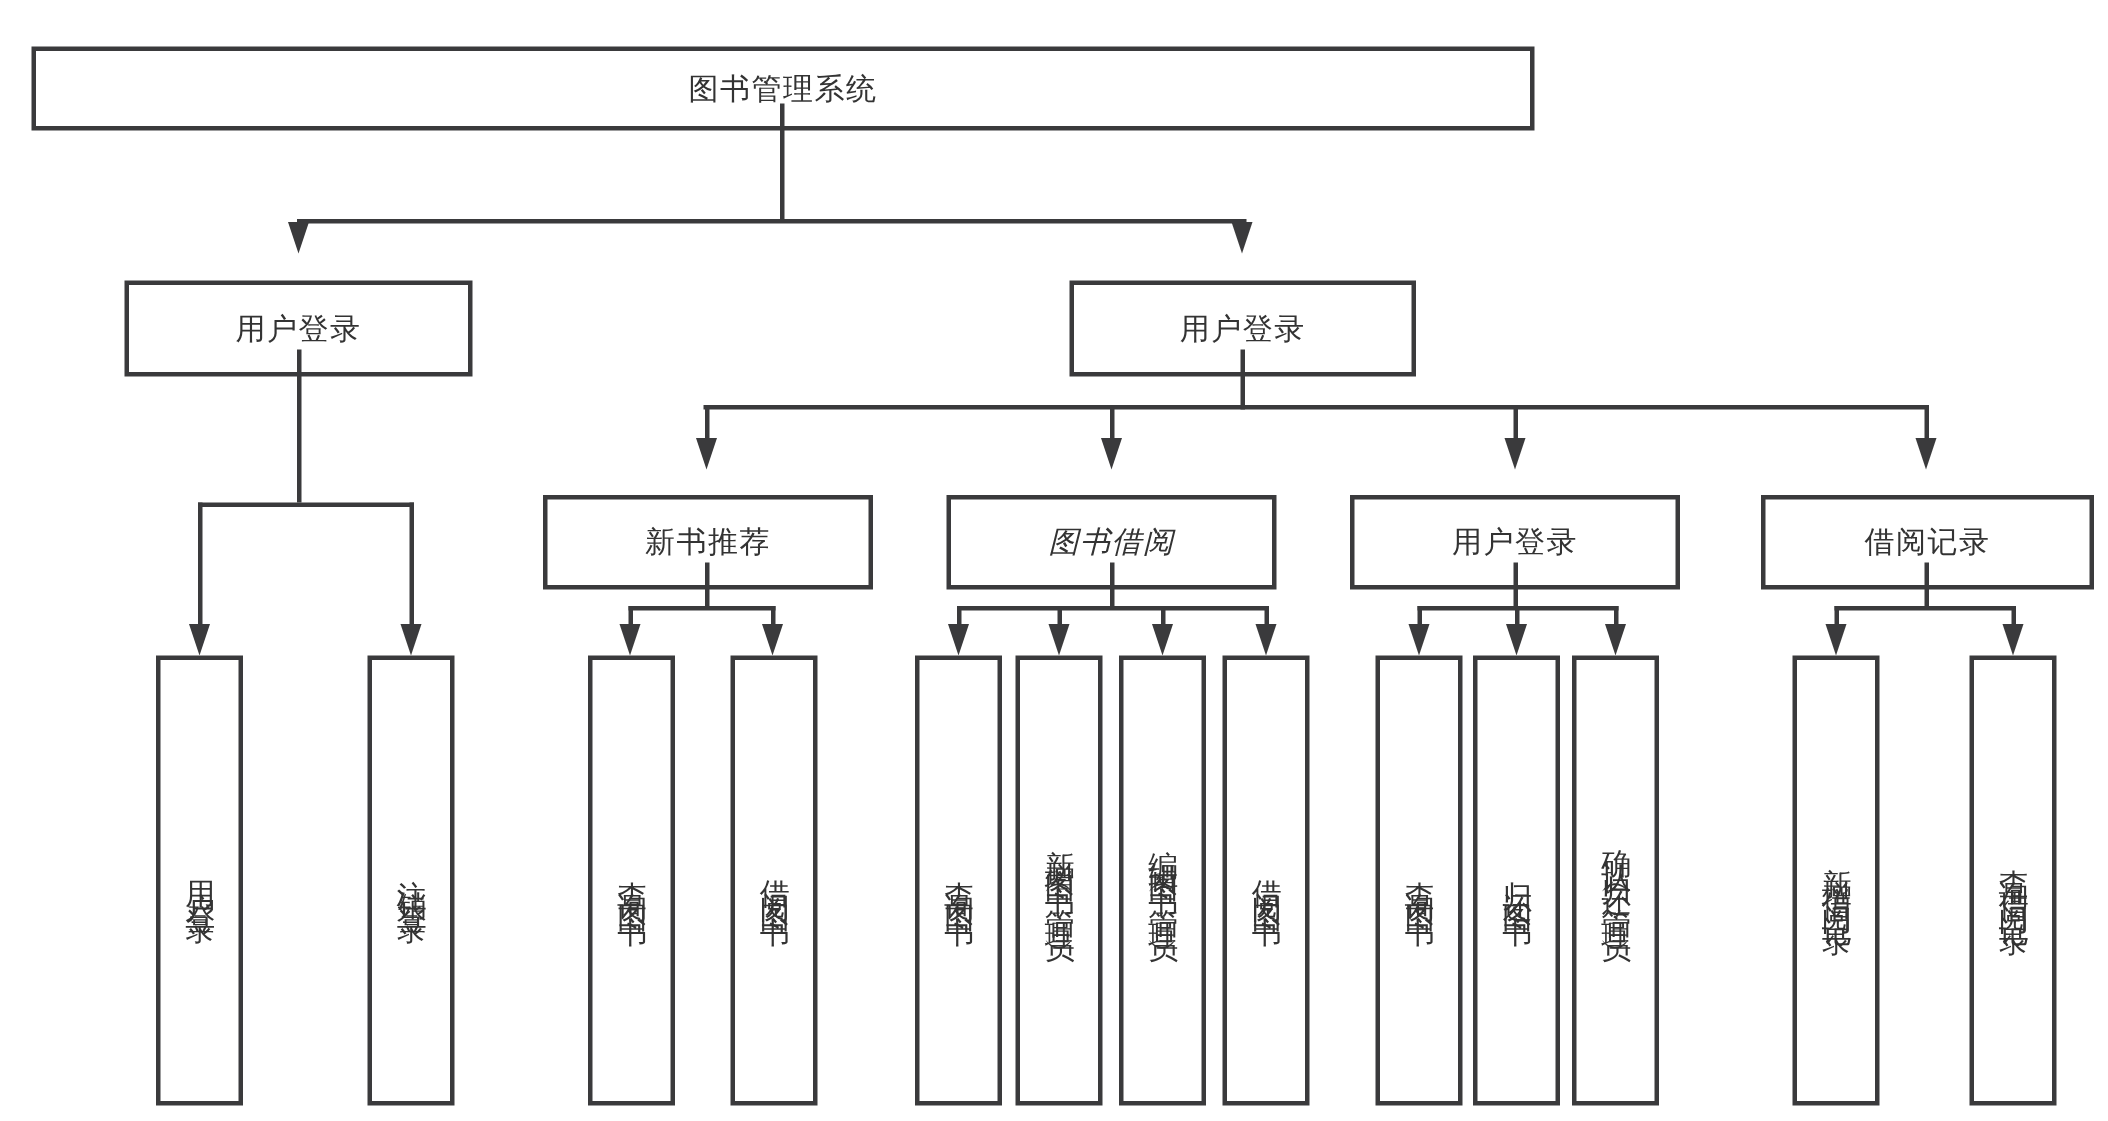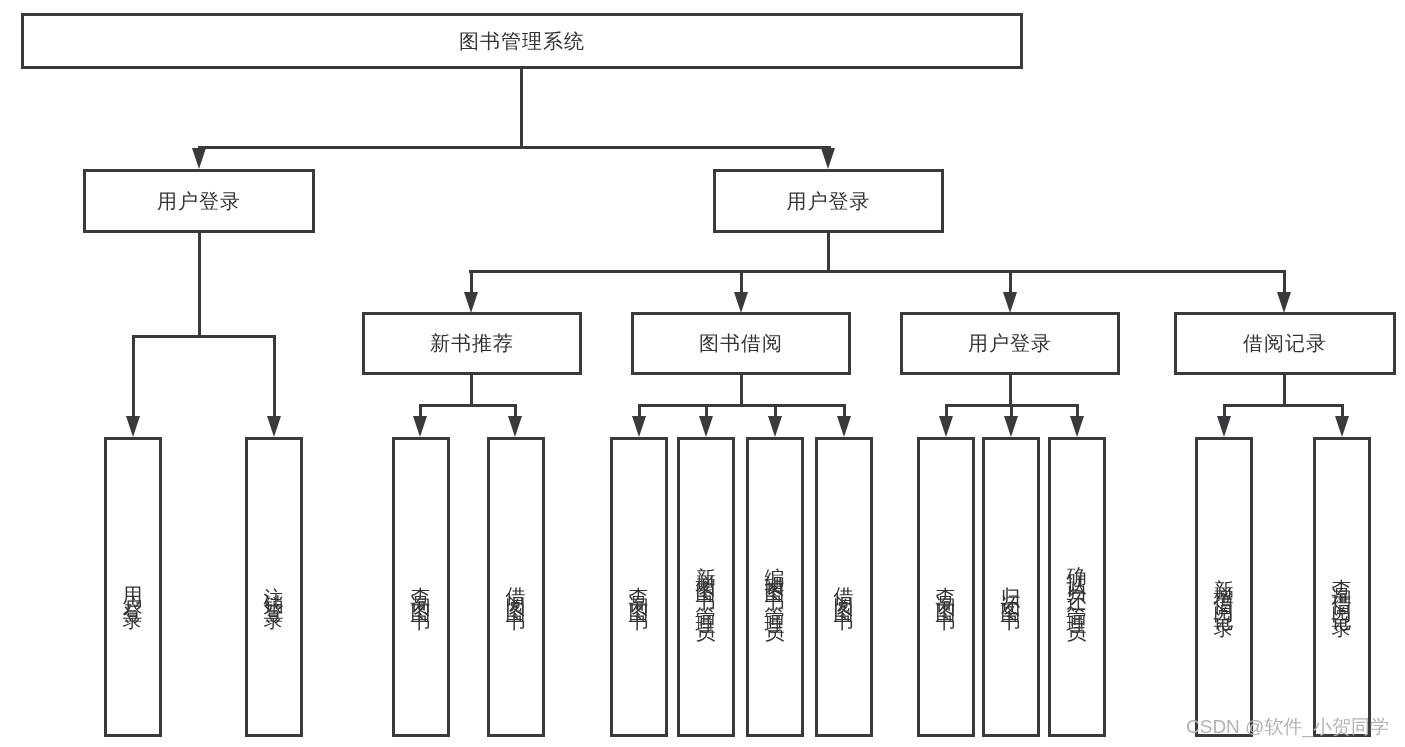--- a/index.html
+++ b/index.html
@@ -14,21 +14,21 @@
   .box {
     position: absolute;
     background: #ffffff;
     border: 3px solid #3a3a3c;
     box-sizing: border-box;
     display: flex;
     align-items: center;
     justify-content: center;
     color: #333333;
   }
-  .box.h { font-size: 20px; letter-spacing: 1px; }
+  .box.h { font-size: 20px; letter-spacing: 1px; margin-top: 18px; }
   .box.v span {
     writing-mode: vertical-rl;
     text-orientation: mixed;
     font-size: 20px;
     letter-spacing: 8px;
     line-height: 1;
     color: #333333;
   }
   .vline { position: absolute; width: 3px; background: #3a3a3c; }
   .hline { position: absolute; height: 3px; background: #3a3a3c; }
@@ -84,21 +84,21 @@
   <div class="vline" style="left:1009px; top:270px; height:24px;"></div>
   <div class="vline" style="left:1283px; top:270px; height:24px;"></div>
   <div class="arrow" style="left:464px; top:292px;"></div>
   <div class="arrow" style="left:734px; top:292px;"></div>
   <div class="arrow" style="left:1003px; top:292px;"></div>
   <div class="arrow" style="left:1277px; top:292px;"></div>
 
   <div class="box h" style="left:362px; top:312px; width:220px; height:63px;align-items:center;">
     <span>新书推荐</span>
   </div>
-  <div class="box h" style="left:631px; top:312px; width:220px; height:63px;">
+  <div class="box h" style="left:631px; top:312px; width:220px; height:63px;font-style:italic;">
     <span>图书借阅</span>
   </div>
   <div class="box h" style="left:900px; top:312px; width:220px; height:63px;">
     <span>用户登录</span>
   </div>
   <div class="box h" style="left:1174px; top:312px; width:222px; height:63px;">
     <span>借阅记录</span>
   </div>
 
   <div class="vline" style="left:470px; top:375px; height:31px;"></div>
@@ -172,15 +172,14 @@
     <span>确认归还（管理员）</span>
   </div>
 
   <div class="box v" style="left:1195px; top:437px; width:58px; height:300px;">
     <span>新增借阅记录</span>
   </div>
   <div class="box v" style="left:1313px; top:437px; width:58px; height:300px;">
     <span>查询借阅记录</span>
   </div>
 
-  <div class="watermark">CSDN @软件_小贺同学</div>
 
 </div>
 
 </body></html>

